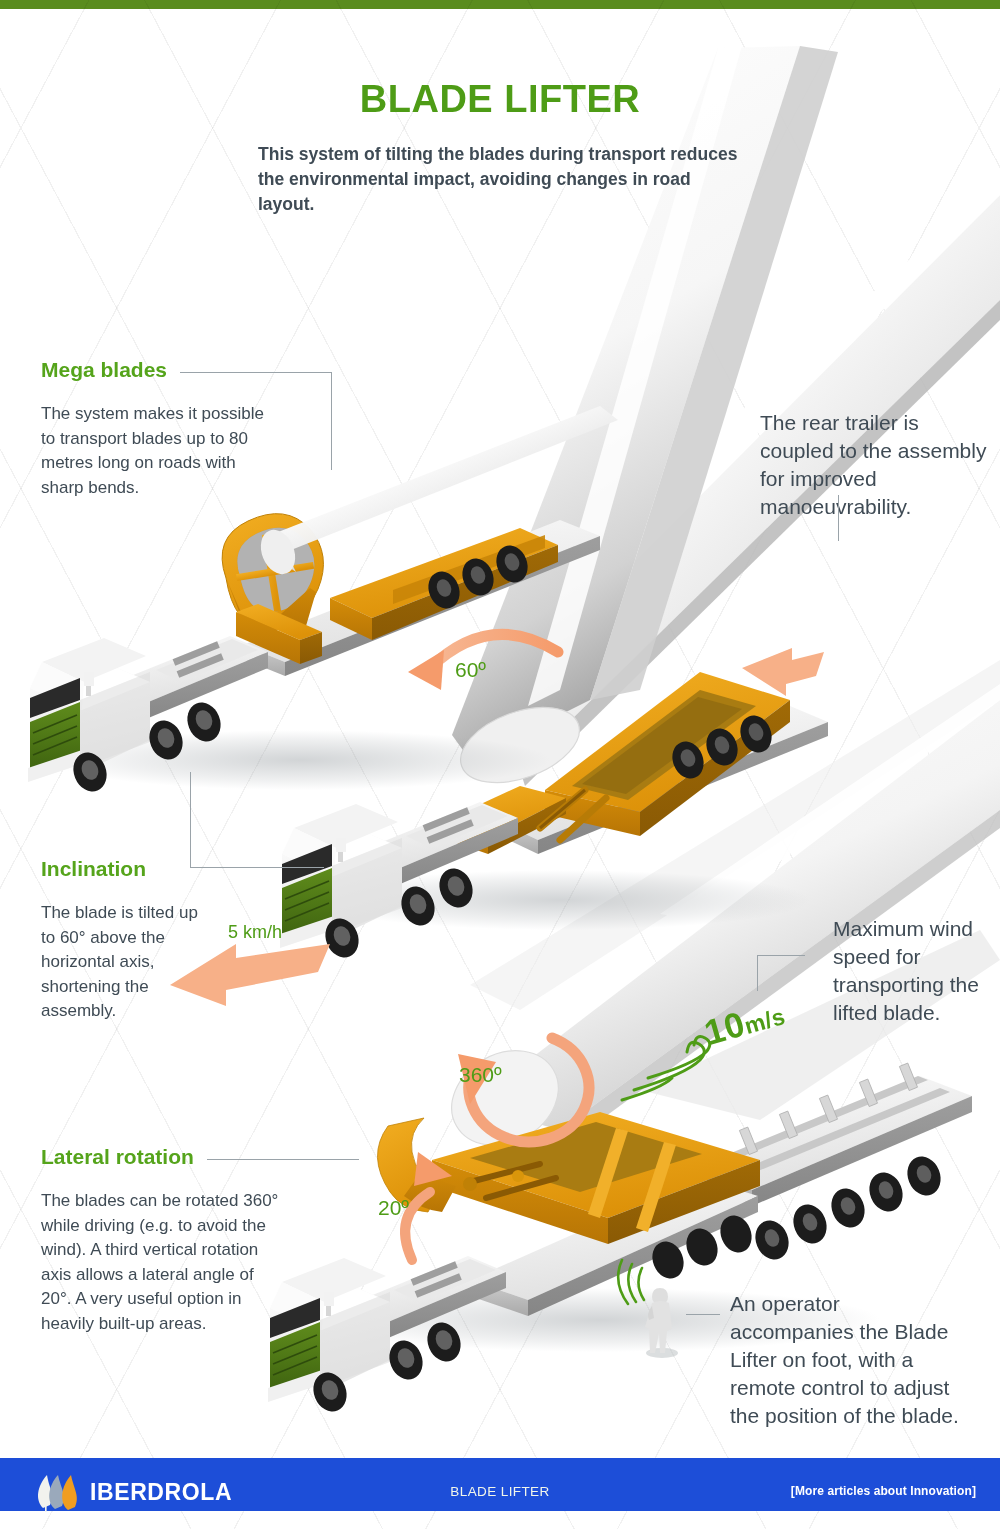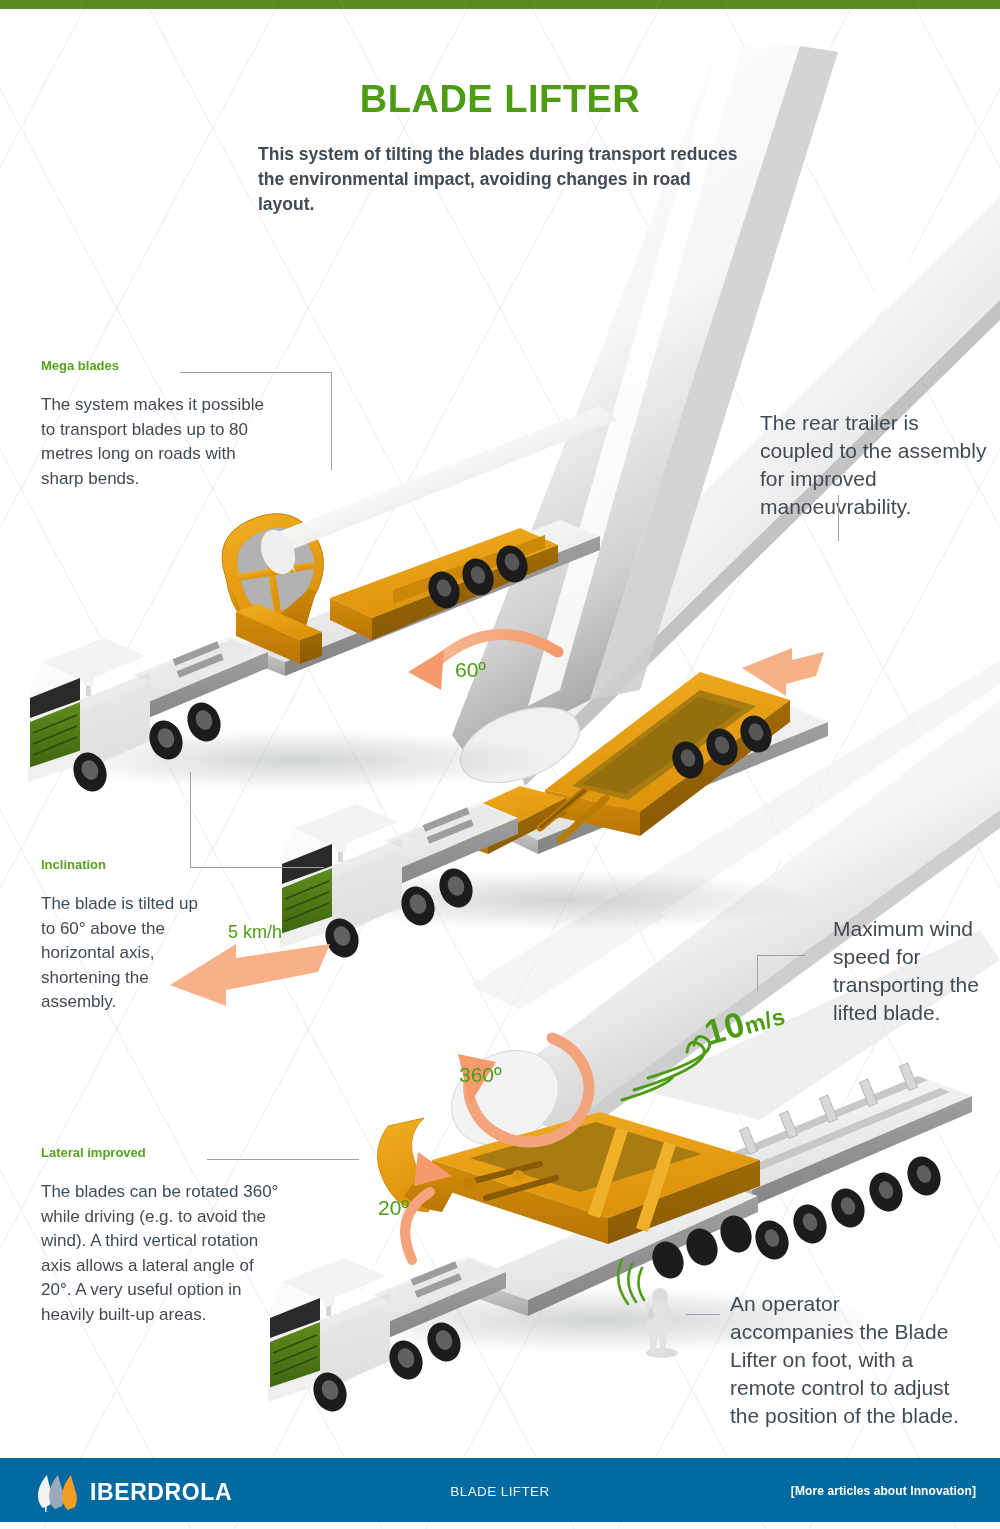--- a/index.html
+++ b/index.html
@@ -15,22 +15,22 @@
     position:absolute; inset:0;
     background-image:
       repeating-linear-gradient(62deg, rgba(0,0,0,0) 0 168px, rgba(0,0,0,0.055) 168px 169.2px),
       repeating-linear-gradient(-62deg, rgba(0,0,0,0) 0 168px, rgba(0,0,0,0.055) 168px 169.2px);
     pointer-events:none;
   }
 
   
   #topbar { position:absolute; left:0; top:0; width:1000px; height:9px; background:#5a8c1e; }
   #footer {
-    position:absolute; left:0; top:1458px; width:1000px; height:64px;
-    background:#0369a1; color:#ffffff;
+    position:absolute; left:0; top:1458px; width:1000px; height:53px;
+    background:#1d4ed8; color:#ffffff;
   }
   #footer-logo { position:absolute; left:33px; top:14px; display:flex; align-items:center; gap:9px; }
   #footer-logo .wordmark {
     font-size:23px; font-weight:bold; letter-spacing:.6px; color:#fff;
     font-family:"Liberation Sans", sans-serif;
   }
   #footer-center {
     position:absolute; left:0; top:26px; width:1000px; text-align:center;
     font-size:13.5px; letter-spacing:.4px; color:#f2f6ea;
   }
@@ -45,21 +45,21 @@
     font-size:38px; font-weight:bold; letter-spacing:.5px; color:#4e9c16;
   }
   #subtitle {
     position:absolute; left:258px; top:142px; width:484px; text-align:left;
     font-size:17.5px; line-height:25px; font-weight:bold; color:#3f4b55;
   }
 
   
   .ann { position:absolute; }
   .ann h3 {
-    font-size:13px; font-weight:bold; color:#55a41b; margin-bottom:5px;
+    font-size:21px; font-weight:bold; color:#55a41b; margin-bottom:5px;
     white-space:nowrap;
   }
   .ann p { font-size:17px; line-height:24.5px; color:#3f4b55;margin-top:20px; }
   .ann.plain p { font-size:21px; line-height:28px; }
 
   #ann-mega   { left:41px;  top:358px; width:228px; }
   #ann-incl   { left:41px;  top:857px; width:170px; }
   #ann-lat    { left:41px;  top:1145px; width:240px; }
   #ann-rear   { left:760px; top:389px; width:230px; }
   #ann-wind   { left:833px; top:895px; width:165px; }
@@ -495,21 +495,21 @@
 </div>
 <div class="leader" id="leader-mega"></div>
 
 <div class="ann" id="ann-incl">
   <h3>Inclination</h3>
   <p>The blade is tilted up to 60° above the horizontal axis, shortening the assembly.</p>
 </div>
 <div class="leader" id="leader-incl"></div>
 
 <div class="ann" id="ann-lat">
-  <h3>Lateral improved</h3>
+  <h3>Lateral rotation</h3>
   <p>The blades can be rotated 360° while driving (e.g. to avoid the wind). A third vertical rotation axis allows a lateral angle of 20°. A very useful option in heavily built-up areas.</p>
 </div>
 <div class="leader" id="leader-lat"></div>
 
 <div class="ann plain" id="ann-rear">
   <p>The rear trailer is coupled to the assembly for improved manoeuvrability.</p>
 </div>
 <div class="leader" id="leader-rear"></div>
 
 <div class="ann plain" id="ann-wind">

